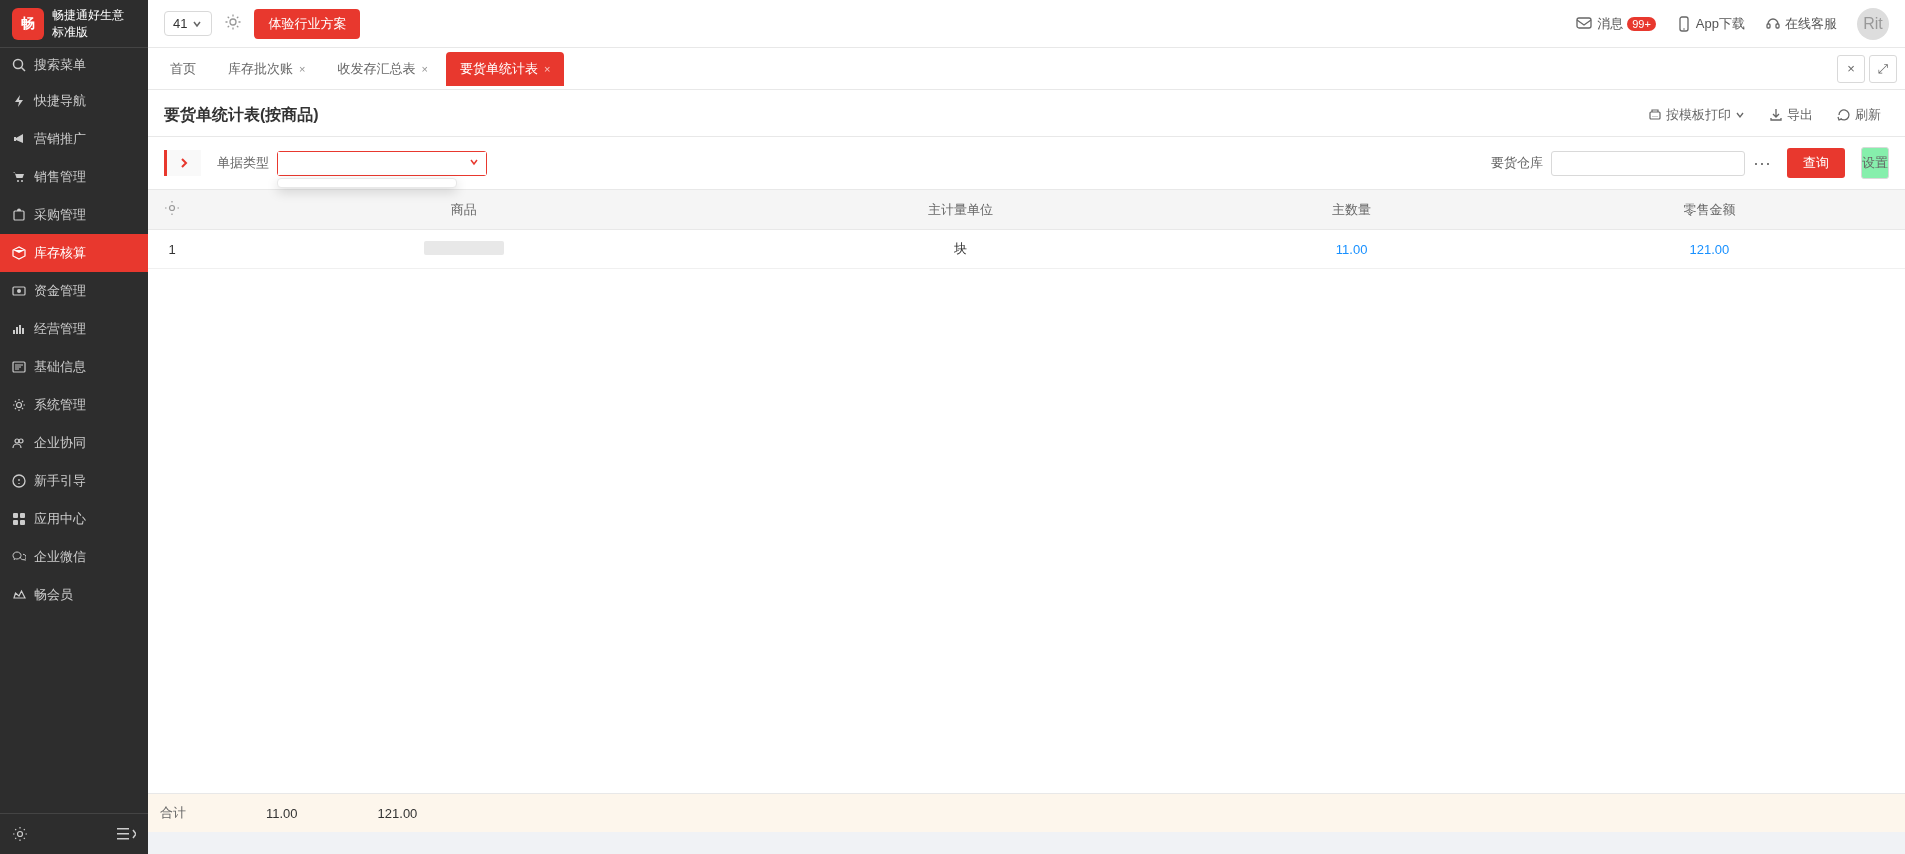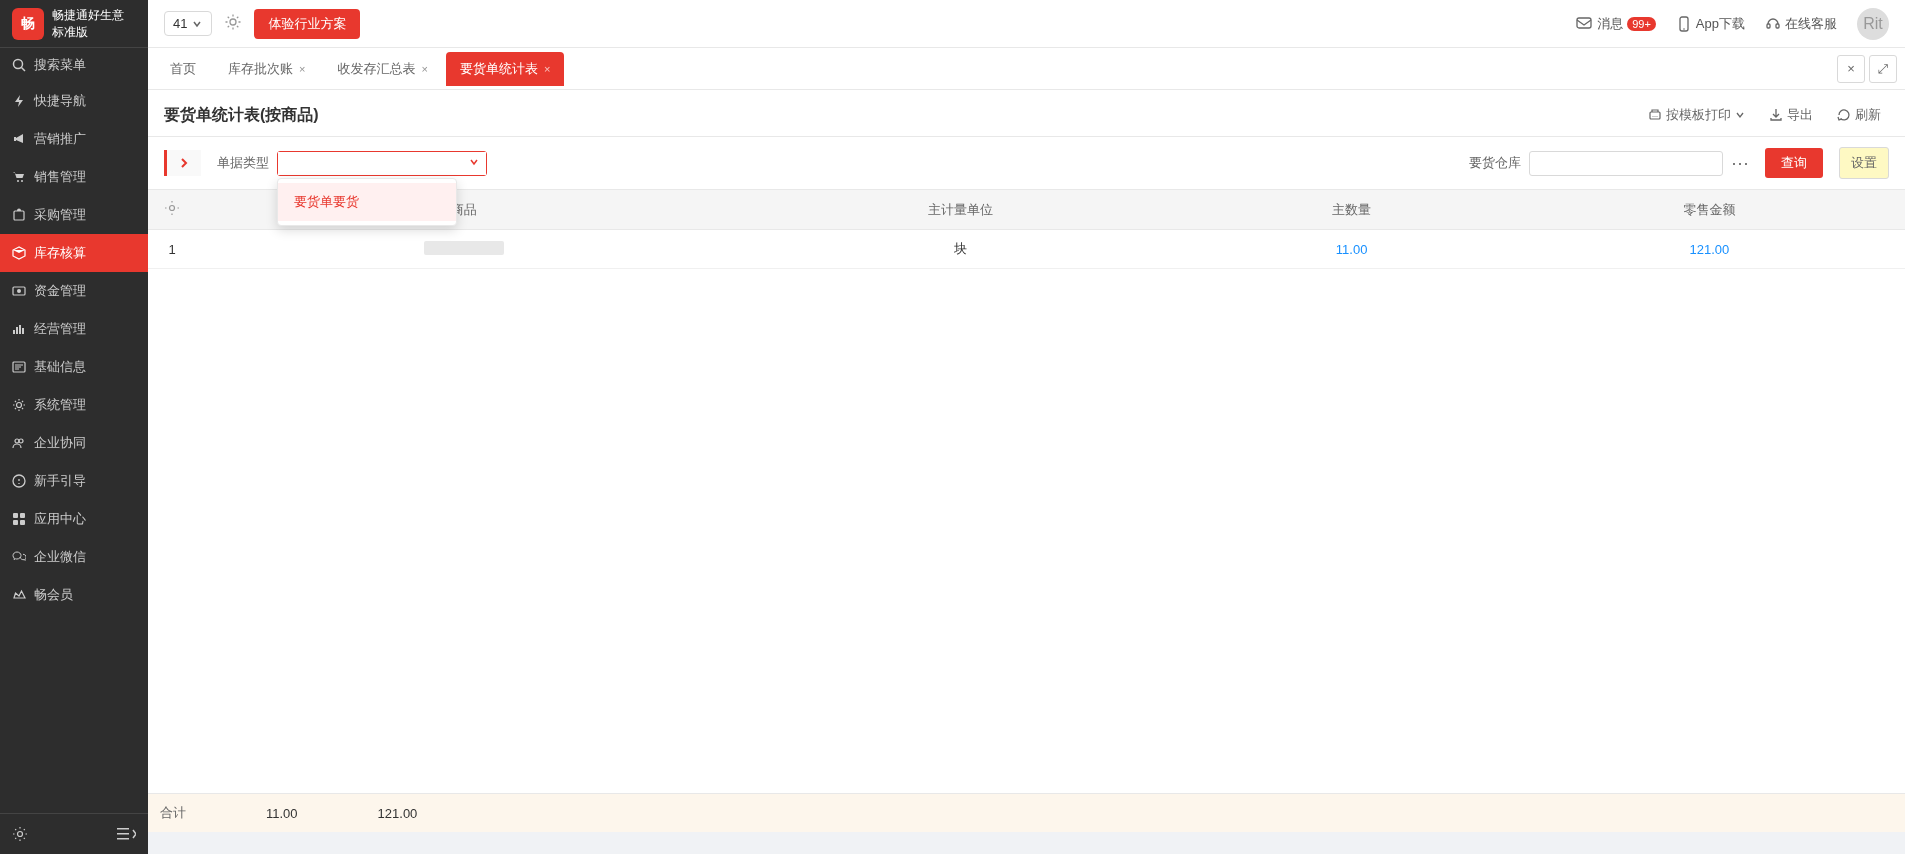--- a/index.html
+++ b/index.html
@@ -59,21 +59,21 @@
     .date-badge { background: #e8382e; color: #fff; border-radius: 10px; padding: 2px 6px; font-size: 11px; cursor: pointer; }
     .date-text { font-size: 12px; color: #888; margin-left: 4px; }
     .filter-type-group { display: flex; align-items: center; gap: 8px; flex: 1; }
     .filter-input-wrap { position: relative; display: flex; align-items: center; border: 1px solid #e8382e; border-radius: 3px; }
     .filter-input { border: none; outline: none; padding: 4px 24px 4px 8px; font-size: 13px; min-width: 200px; color: #333; }
     .filter-arrow { position: absolute; right: 6px; color: #e8382e; cursor: pointer; }
     .warehouse-group { display: flex; align-items: center; gap: 8px; }
     .warehouse-input { border: 1px solid #d9d9d9; border-radius: 3px; padding: 4px 8px; font-size: 13px; min-width: 120px; color: #333; }
     .more-btn { color: #666; cursor: pointer; font-size: 18px; line-height: 1; }
     .query-btn { background: #e8382e; color: #fff; border: none; border-radius: 3px; padding: 6px 16px; cursor: pointer; font-size: 13px; }
-    .setup-btn { background: #fef9c3; color: #666; border: 1px solid #d9d9d9; border-radius: 3px; padding: 6px 11px; cursor: pointer; font-size: 13px; }
+    .setup-btn { background: #86efac; color: #666; border: 1px solid #d9d9d9; border-radius: 3px; padding: 6px 0; cursor: pointer; font-size: 13px; }
     .dropdown-menu { position: absolute; top: 100%; left: 0; background: #fff; border: 1px solid #e8e8e8; border-radius: 4px; box-shadow: 0 4px 12px rgba(0,0,0,0.15); z-index: 1000; min-width: 180px; padding: 4px 0; }
     .dropdown-item { padding: 10px 16px; cursor: pointer; font-size: 13px; color: #333; }
     .dropdown-item.selected { background: #fff0f0; color: #e8382e; }
 
     
     .table-wrap { flex: 1; background: #fff; margin: 0; }
     .data-table { width: 100%; border-collapse: collapse; font-size: 13px; }
     .data-table thead tr { background: #f5f5f5; }
     .data-table th { padding: 10px 12px; text-align: center; color: #666; font-weight: normal; border-bottom: 1px solid #e8e8e8; white-space: nowrap; }
     .data-table td { padding: 10px 12px; text-align: center; border-bottom: 1px solid #f0f0f0; color: #333; }
@@ -342,21 +342,20 @@
           <div class="filter-input-wrap">
             <input class="filter-input" type="text" value="" style="">
             <span class="filter-arrow">
               <svg width="12" height="12" viewBox="0 0 12 12" fill="none">
                   <polyline points="3,4 6,8 9,4" stroke="#e8382e" stroke-width="1.5"></polyline>
                 </svg>
             </span>
           </div>
 
           <div class="dropdown-menu" style="top:calc(100% + 2px);">
-            <div class="dropdown-item selected">要货单要货</div>
           </div>
         </div>
       </div>
 
       <div class="warehouse-group">
         <span class="filter-label">要货仓库</span>
         <input class="warehouse-input" type="text" value="" style="">
         <span class="more-btn">···</span>
       </div>
 

